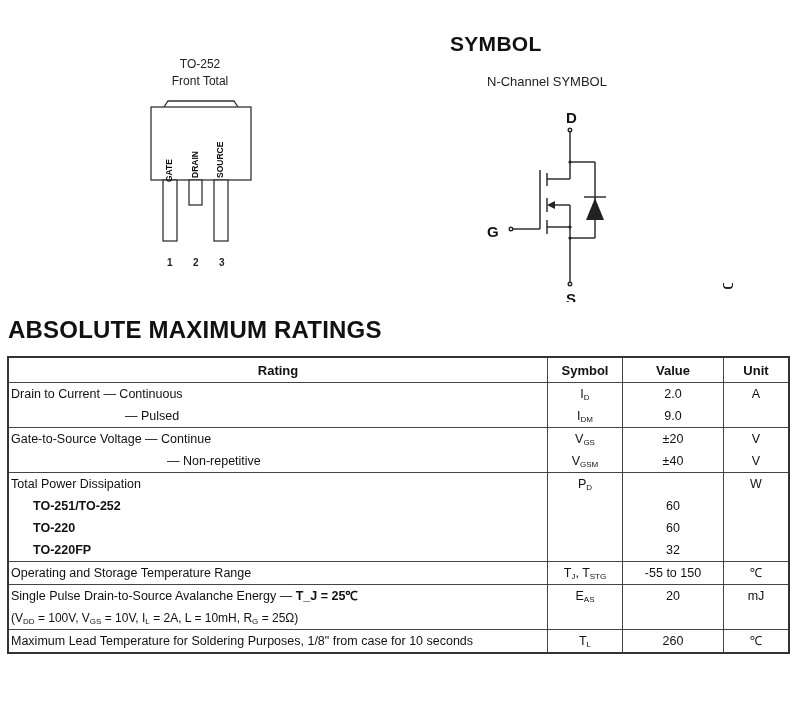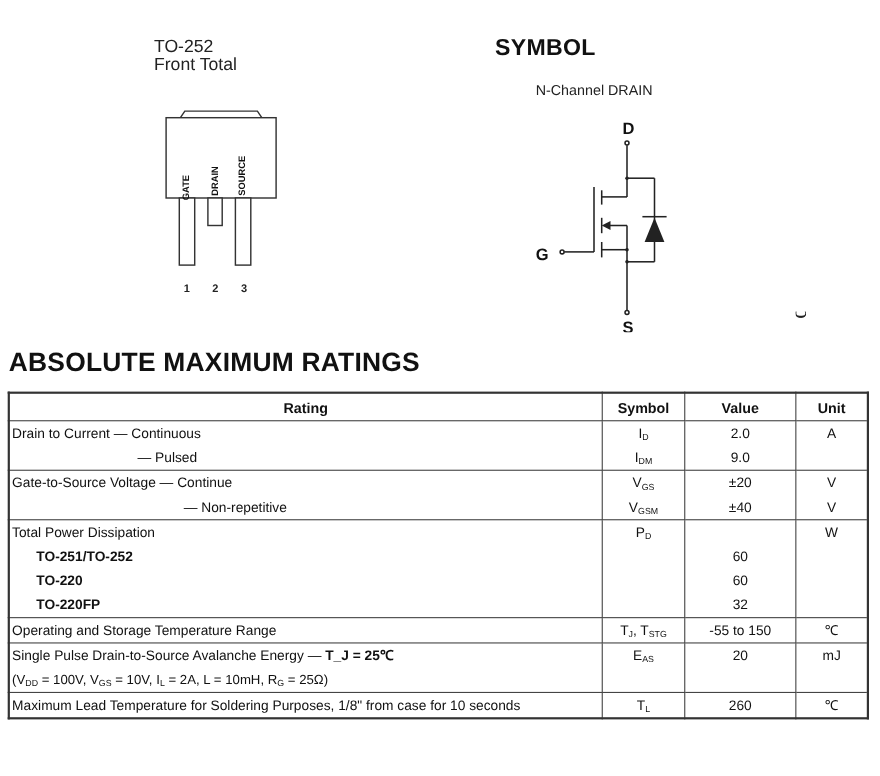--- a/index.html
+++ b/index.html
@@ -1,18 +1,18 @@
 <!DOCTYPE html>
 <html><head>
 <meta charset="utf-8">
 <style>
   html, body { margin:0; padding:0; background:#ffffff; }
   body { width:800px; height:705px; position:relative; overflow:hidden; font-family:"Liberation Sans", sans-serif; color:#111; }
   .abs { position:absolute; }
-  .pkg-title { left:140px; top:34px; width:120px; font-size:16px; line-height:17px; color:#222; }
+  .pkg-title { left:140px; top:56px; width:120px; text-align:center; font-size:12px; line-height:17px; color:#222; }
   .pin-num { font-size:10px; font-weight:bold; color:#222; }
   .symbol-title { left:450px; top:32px; font-size:21px; font-weight:bold; letter-spacing:0.3px; }
   .symbol-sub { left:487px; top:74px; font-size:13px; color:#222; }
   .term { font-size:15px; font-weight:bold; }
   .amr-title { left:8px; top:316px; font-size:24px; font-weight:bold; letter-spacing:0.2px; }
   table.amr { position:absolute; left:7px; top:356px; width:783px; border-collapse:collapse; border:2px solid #333; font-size:12.5px; }
   table.amr th, table.amr td { border-left:1.5px solid #444; border-right:1.5px solid #444; padding:0 2px; vertical-align:top; }
   table.amr th { height:24px; font-weight:bold; font-size:13px; border-bottom:1.5px solid #444; text-align:center; vertical-align:middle; }
   table.amr tr.grp td { border-bottom:1.5px solid #444; }
   .line { height:22px; line-height:22px; white-space:nowrap; }
@@ -51,21 +51,21 @@
   <div style="transform:rotate(-90deg);transform-origin:left top;position:absolute;left:0;top:42px;font-size:8.5px;font-weight:bold;white-space:nowrap;">DRAIN</div>
 </div>
 <div class="abs" style="left:215px;top:126px;width:14px;height:56px;">
   <div style="transform:rotate(-90deg);transform-origin:left top;position:absolute;left:0;top:52px;font-size:8.5px;font-weight:bold;white-space:nowrap;">SOURCE</div>
 </div>
 <div class="abs pin-num" style="left:167px;top:257px">1</div>
 <div class="abs pin-num" style="left:193px;top:257px">2</div>
 <div class="abs pin-num" style="left:219px;top:257px">3</div>
 
 <div class="abs symbol-title">SYMBOL</div>
-<div class="abs symbol-sub">N-Channel DRAIN</div>
+<div class="abs symbol-sub">N-Channel SYMBOL</div>
 
 <div class="abs term" style="left:566px;top:109px">D</div>
 <div class="abs term" style="left:487px;top:223px">G</div>
 <div class="abs term" style="left:566px;top:290px;height:12px;overflow:hidden">S</div>
 
 <svg class="abs" style="left:500px;top:120px" width="120" height="180">
   <g stroke="#222" stroke-width="1.4" fill="none">
     <circle cx="70" cy="10" r="1.8" fill="#fff"></circle>
     <line x1="70" y1="12" x2="70" y2="59"></line>
     <line x1="70" y1="42" x2="95" y2="42"></line>

